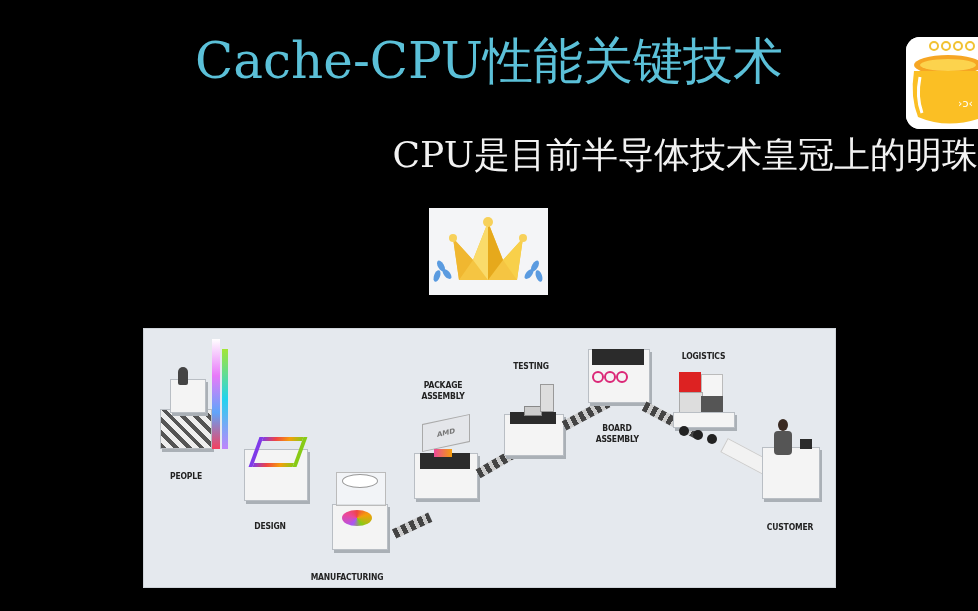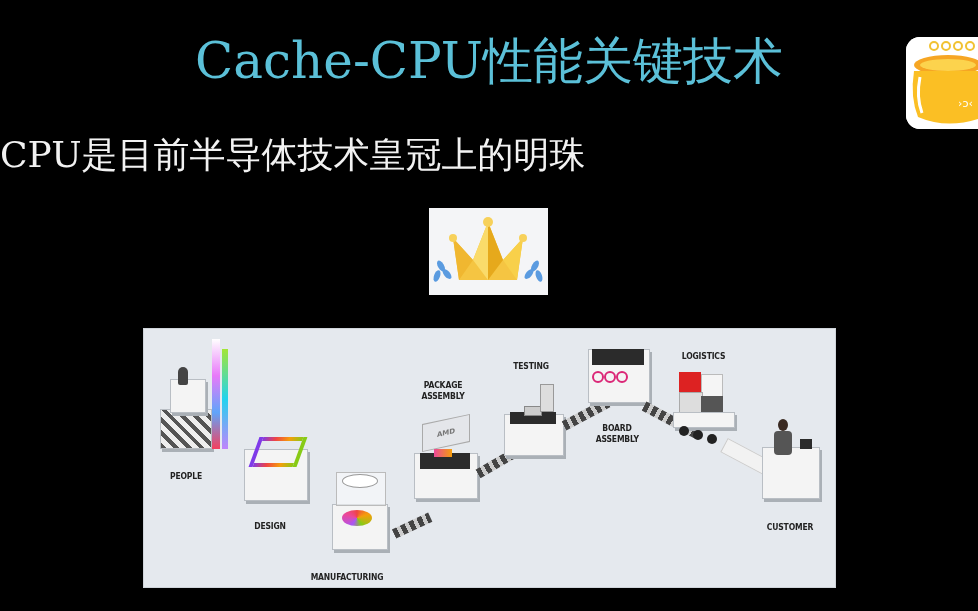--- a/index.html
+++ b/index.html
@@ -1,18 +1,18 @@
 <!DOCTYPE html>
 <html><head>
 <meta charset="utf-8">
 <style>
   html, body { margin:0; padding:0; }
   body { width:978px; height:611px; background:#000; position:relative; overflow:hidden; font-family:"DejaVu Serif", serif; }
   .title { position:absolute; left:0; width:978px; top:26px; text-align:center; color:#5bc0d8; font-size:50px; font-family:"DejaVu Serif", serif; line-height:70px; }
-  .subtitle { position:absolute; left:0; width:978px; top:130px; text-align:left; color:#f2f2f2; font-size:36px; line-height:50px; }
+  .subtitle { position:absolute; left:0; width:978px; top:130px; text-align:right; color:#f2f2f2; font-size:36px; line-height:50px; }
   .logo { position:absolute; left:906px; top:37px; width:72px; height:92px; background:#fff; border-radius:14px 0 0 14px; overflow:hidden; }
   .crown { position:absolute; left:429px; top:208px; width:119px; height:87px; background:#f4f5f7; }
   .diagram { position:absolute; left:143px; top:328px; width:691px; height:258px; background:#e5e9ee; border:1px solid #cfd4da; }
   .lbl { position:absolute; font-family:"DejaVu Sans", sans-serif; font-weight:bold; font-size:9px; color:#222; text-align:center; line-height:11px; letter-spacing:-0.2px; transform:scaleX(0.85); transform-origin:center; white-space:nowrap; }
   .stage { position:absolute; }
   .box { position:absolute; background:#f4f4f4; border:1px solid #b9bec4; box-shadow: 2px 3px 0 #aab0b6; }
   .dark { background:#2b2b2b; }
   .belt { position:absolute; height:10px; background:repeating-linear-gradient(90deg,#444 0 5px,#ccc 5px 9px); transform-origin:left center; }
 </style>
 </head>

